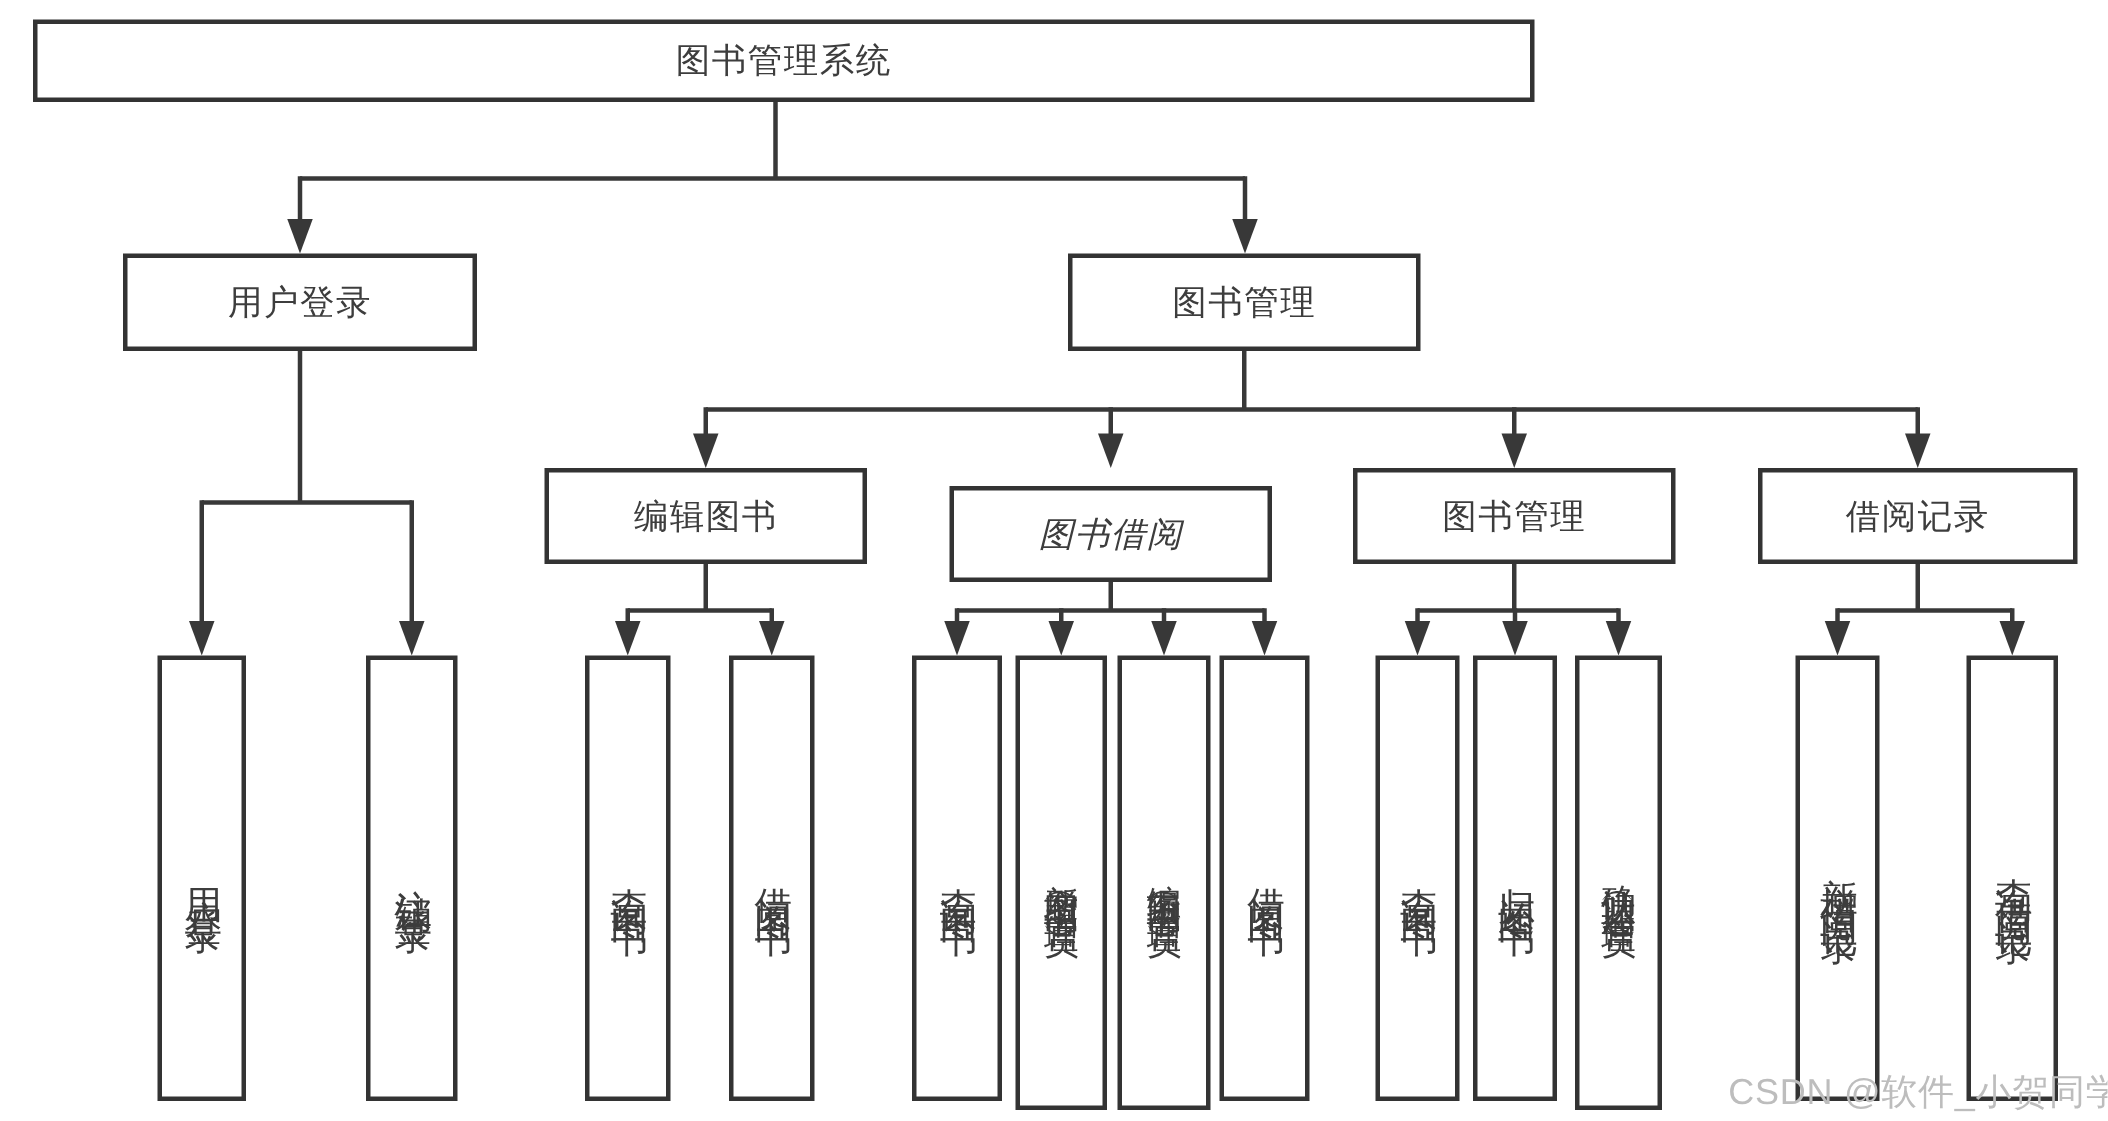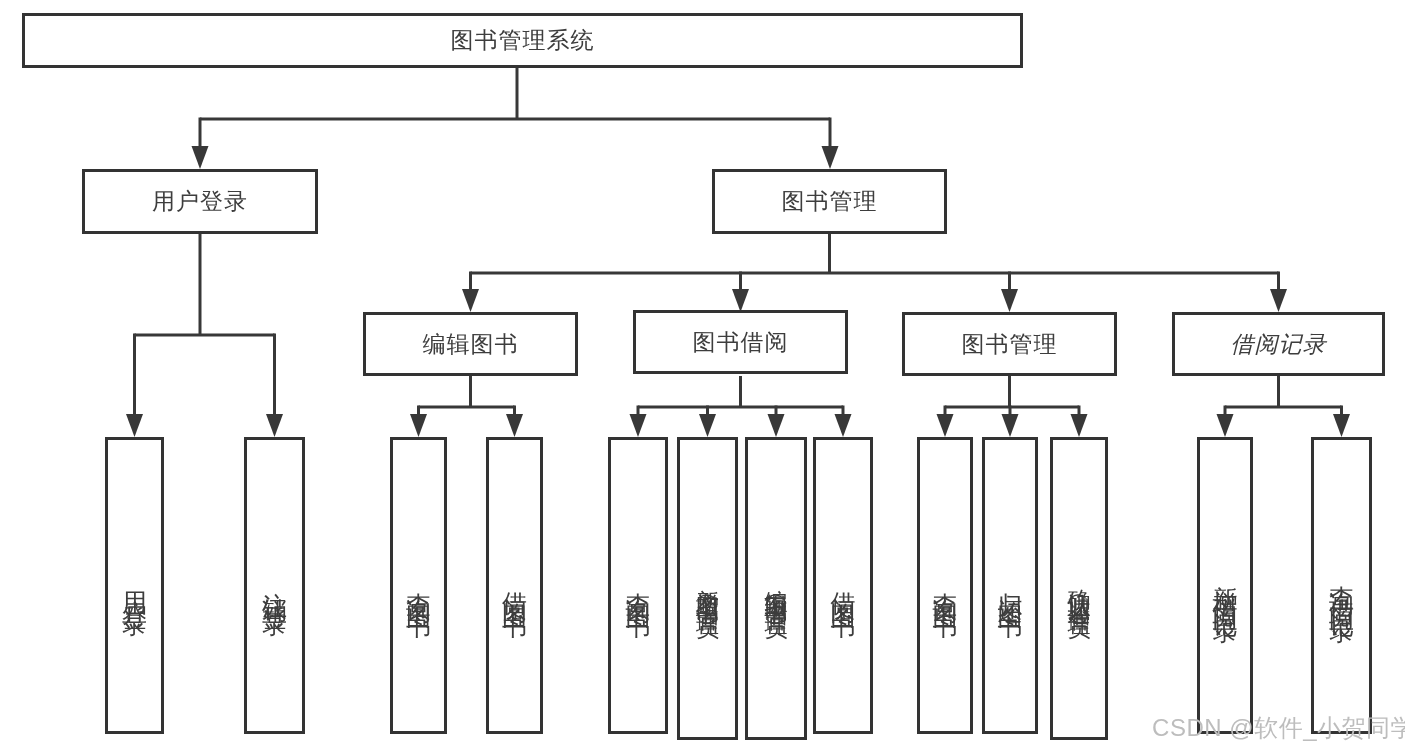--- a/index.html
+++ b/index.html
@@ -112,27 +112,27 @@
   <div class="box" style="left:82px;top:169px;width:236px;height:65px;">
     <span class="h-label">用户登录</span>
   </div>
   <div class="box" style="left:712px;top:169px;width:235px;height:65px;">
     <span class="h-label">图书管理</span>
   </div>
 
   <div class="box" style="left:363px;top:312px;width:215px;height:64px;">
     <span class="h-label">编辑图书</span>
   </div>
-  <div class="box" style="left:633px;top:310px;width:215px;height:64px;">
+  <div class="box" style="left:633px;top:324px;width:215px;height:64px;font-style:italic;">
     <span class="h-label">图书借阅</span>
   </div>
   <div class="box" style="left:902px;top:312px;width:215px;height:64px;">
     <span class="h-label">图书管理</span>
   </div>
-  <div class="box" style="left:1172px;top:312px;width:213px;height:64px;font-style:italic;">
+  <div class="box" style="left:1172px;top:312px;width:213px;height:64px;">
     <span class="h-label">借阅记录</span>
   </div>
 
   <div class="box" style="left:105px;top:437px;width:59px;height:297px;">
     <span class="v-label">用户登录</span>
   </div>
   <div class="box" style="left:244px;top:437px;width:61px;height:297px;">
     <span class="v-label">注销登录</span>
   </div>
 

